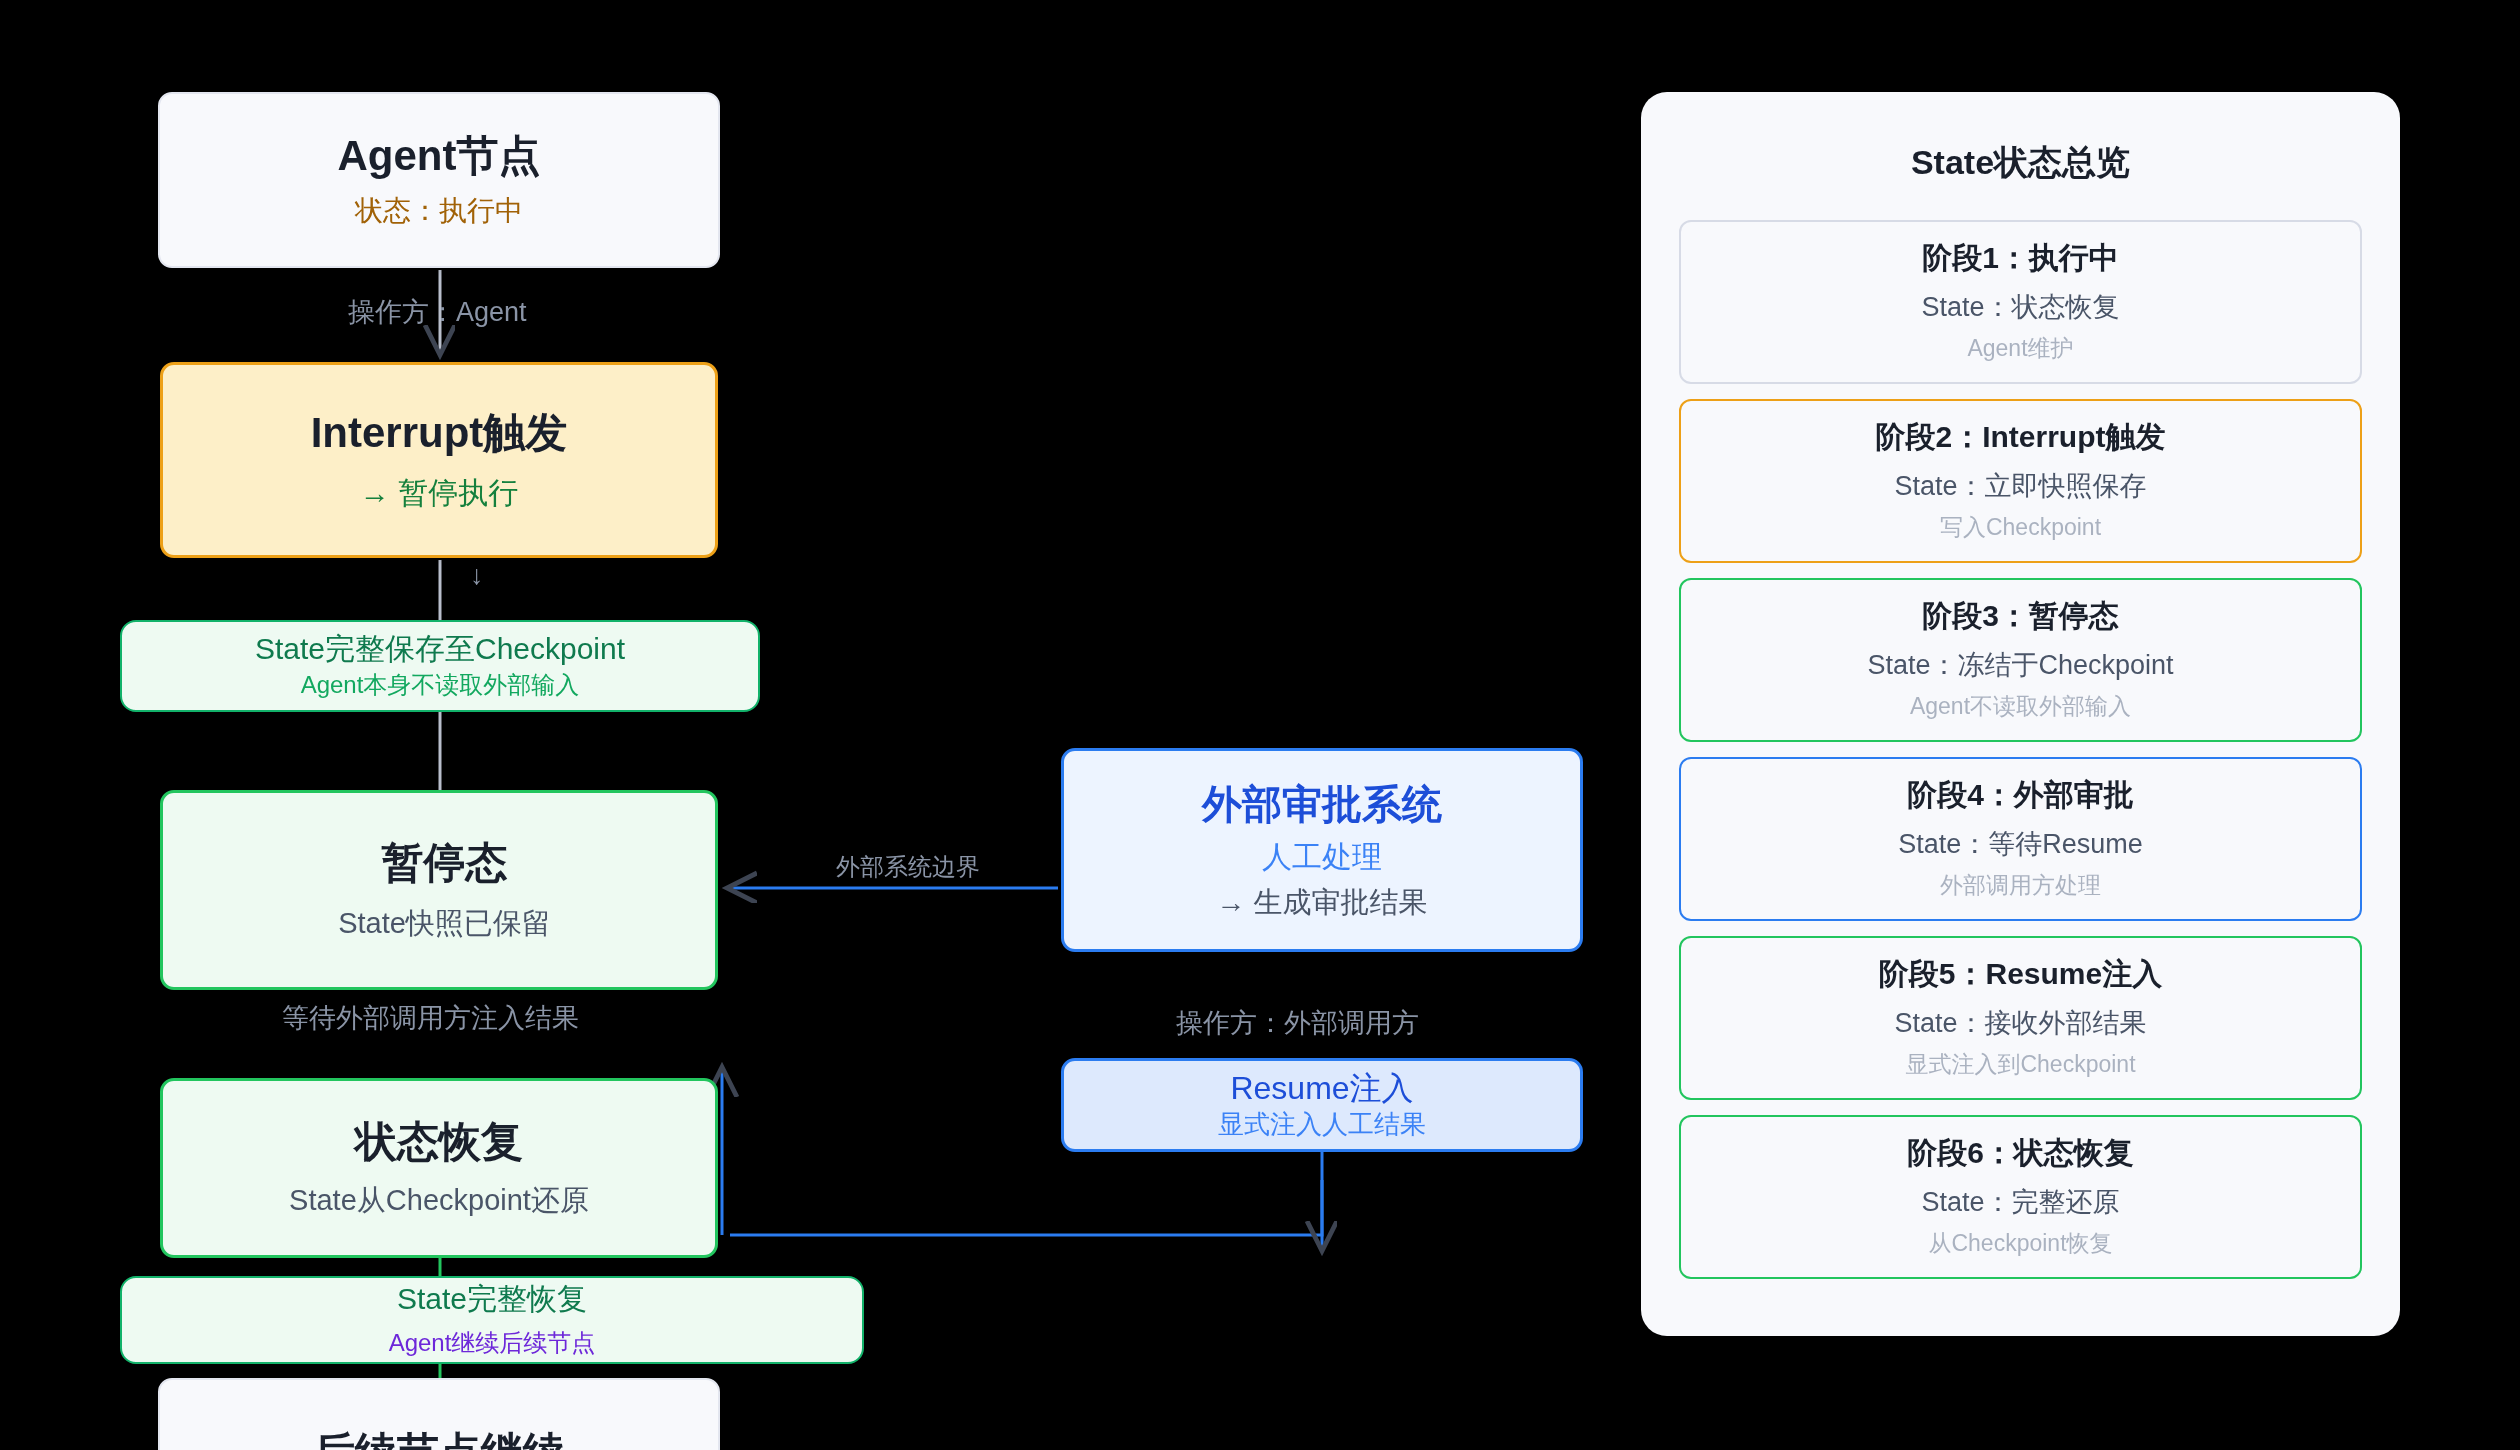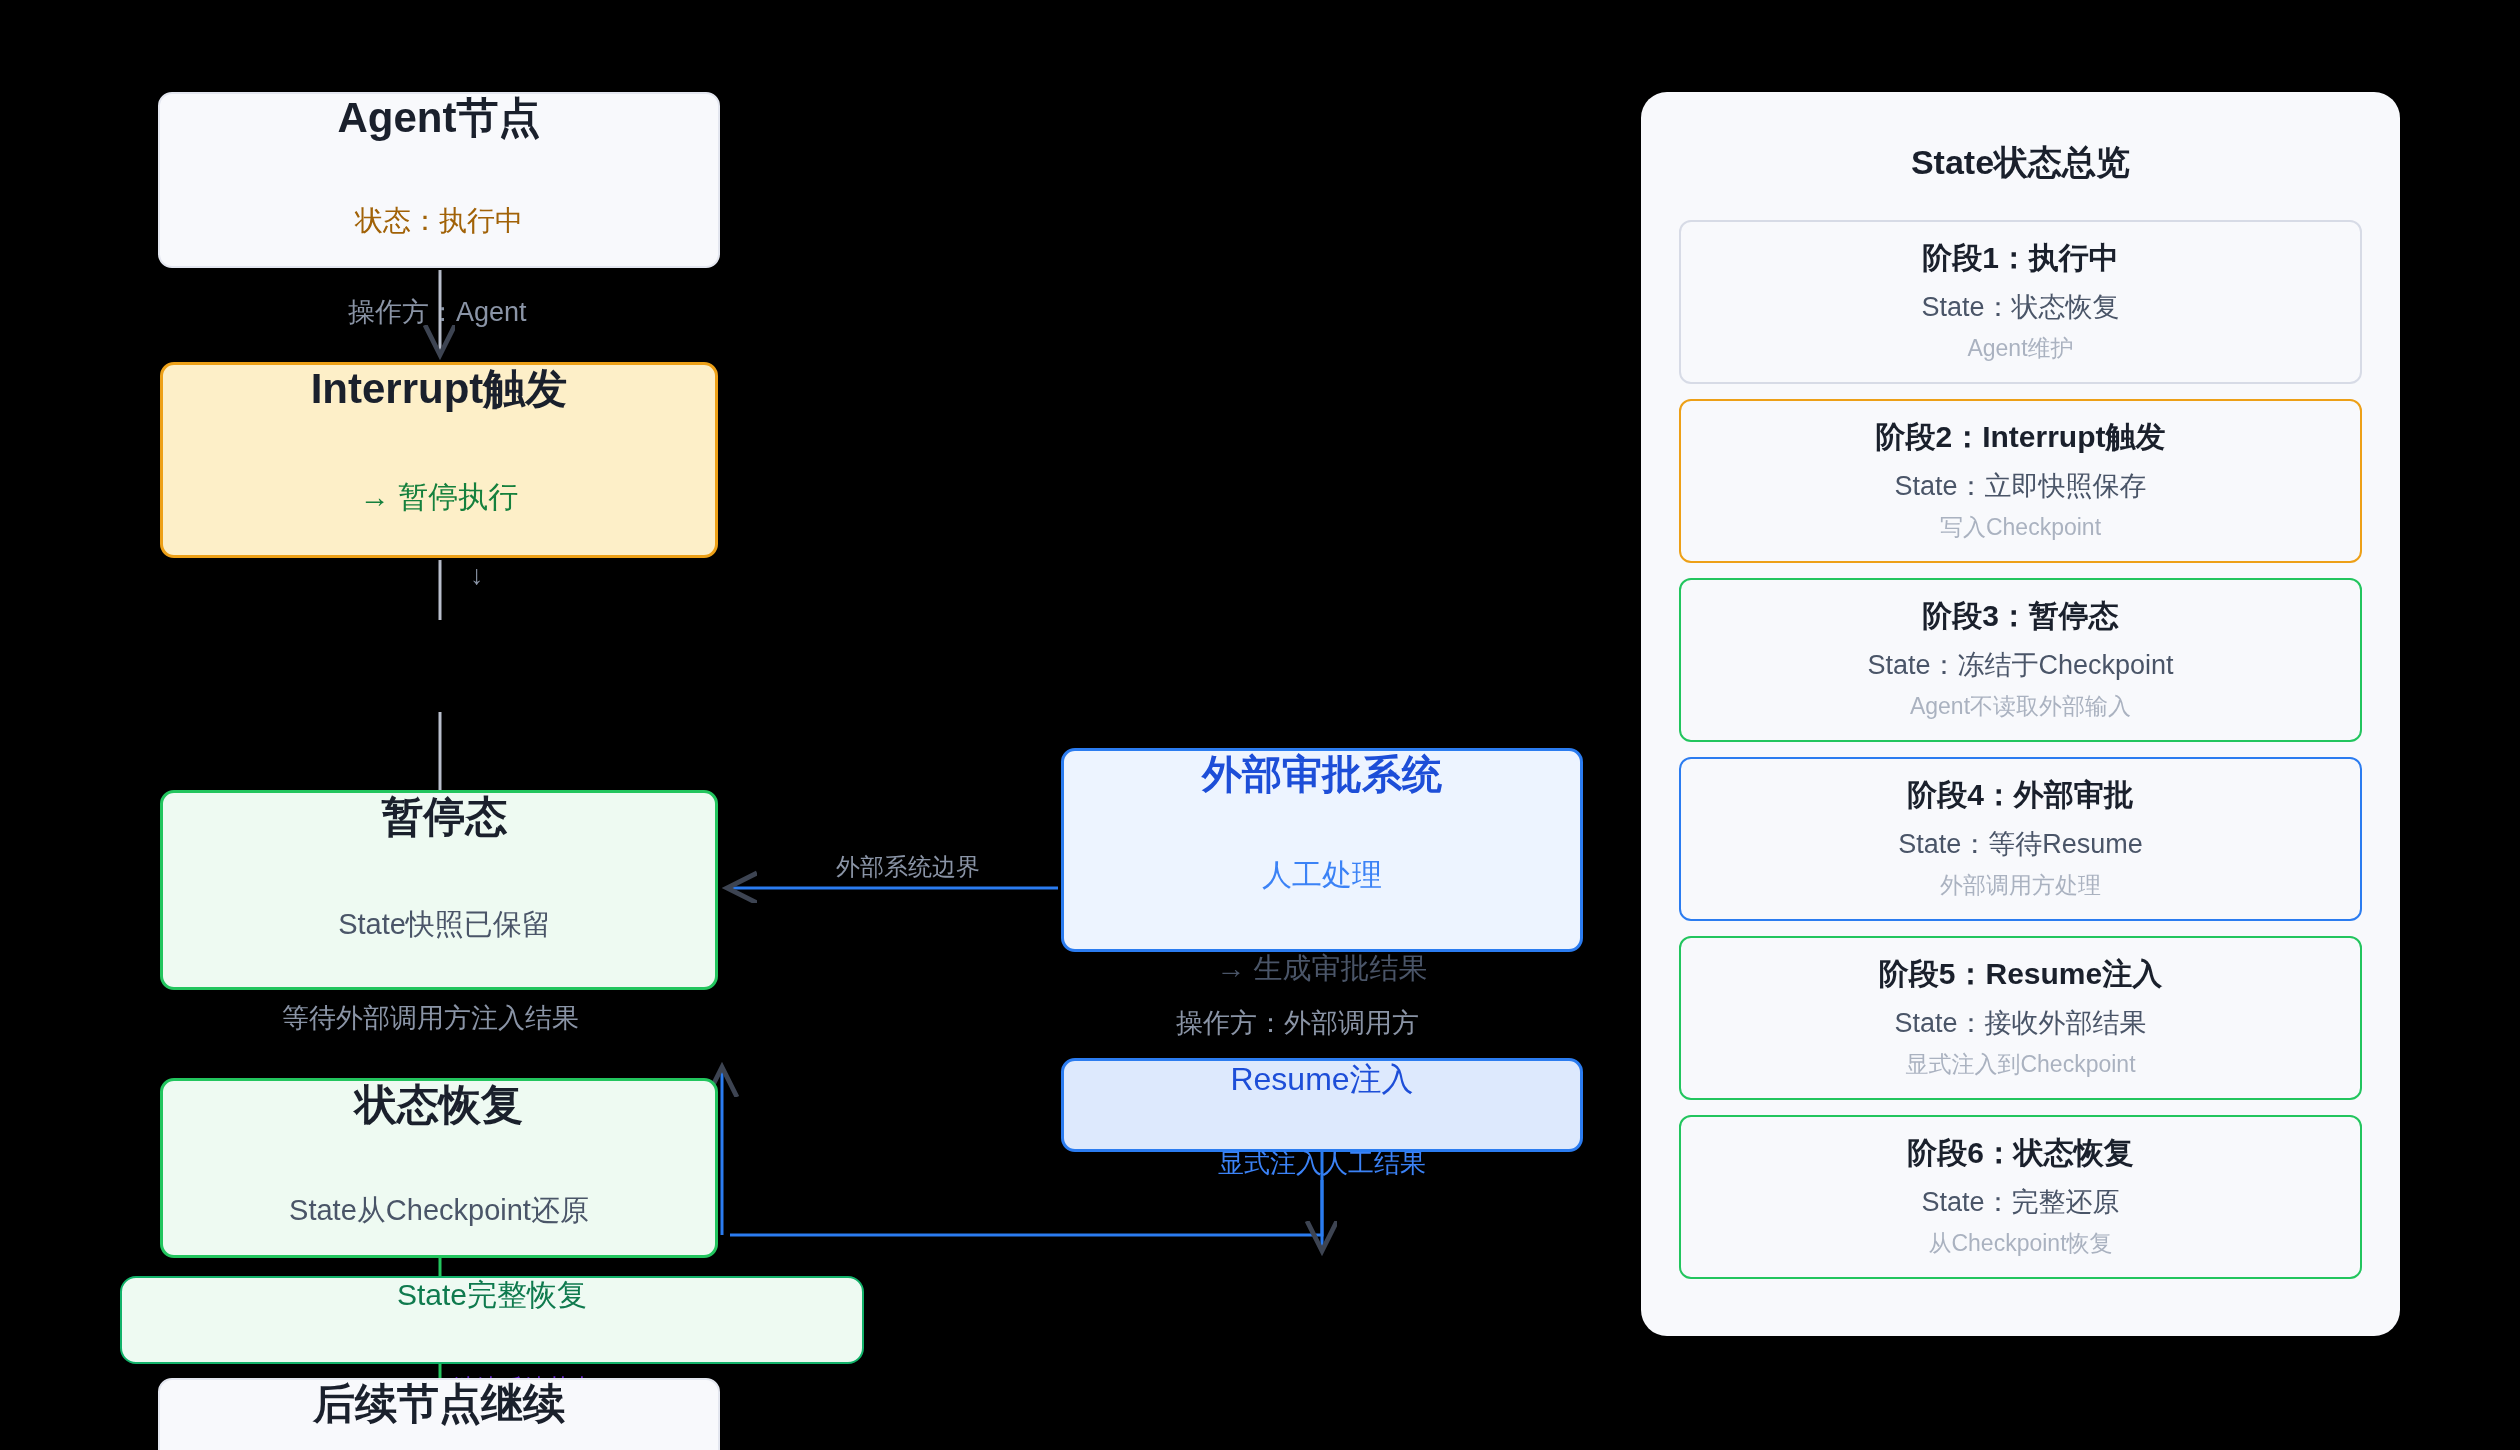--- a/index.html
+++ b/index.html
@@ -10,23 +10,23 @@
     overflow: hidden;
   }
   #stage { position: relative; width: 2520px; height: 1450px; }
 
   
   .node {
     position: absolute;
     display: flex;
     flex-direction: column;
     align-items: center;
+    justify-content: center;
     text-align: center;
     border-radius: 14px;
-    gap: 48px;
   }
   .node .title { font-weight: bold; line-height: 1.15; }
   .node .sub   { line-height: 1.2; }
 
   
   .n-agent {
     left: 158px; top: 92px; width: 562px; height: 176px;
     background: #f8f9fc;
     border: 2px solid #e3e6ef;
     box-shadow: 0 2px 6px rgba(0,0,0,0.10);
@@ -188,20 +188,24 @@
 
   <div class="edge-label lbl-op-agent">操作方：Agent</div>
 
   <div class="node n-interrupt">
     <div class="title">Interrupt触发</div>
     <div class="sub">→ 暂停执行</div>
   </div>
 
   <div class="edge-label lbl-arrow-down">↓</div>
 
+  <div class="node n-checkpoint">
+    <div class="title">State完整保存至Checkpoint</div>
+    <div class="sub">Agent本身不读取外部输入</div>
+  </div>
 
   <div class="node n-paused">
     <div class="title">暂停态</div>
     <div class="sub">State快照已保留</div>
   </div>
 
   <div class="edge-label lbl-wait">等待外部调用方注入结果</div>
 
   <div class="node n-restore">
     <div class="title">状态恢复</div>

